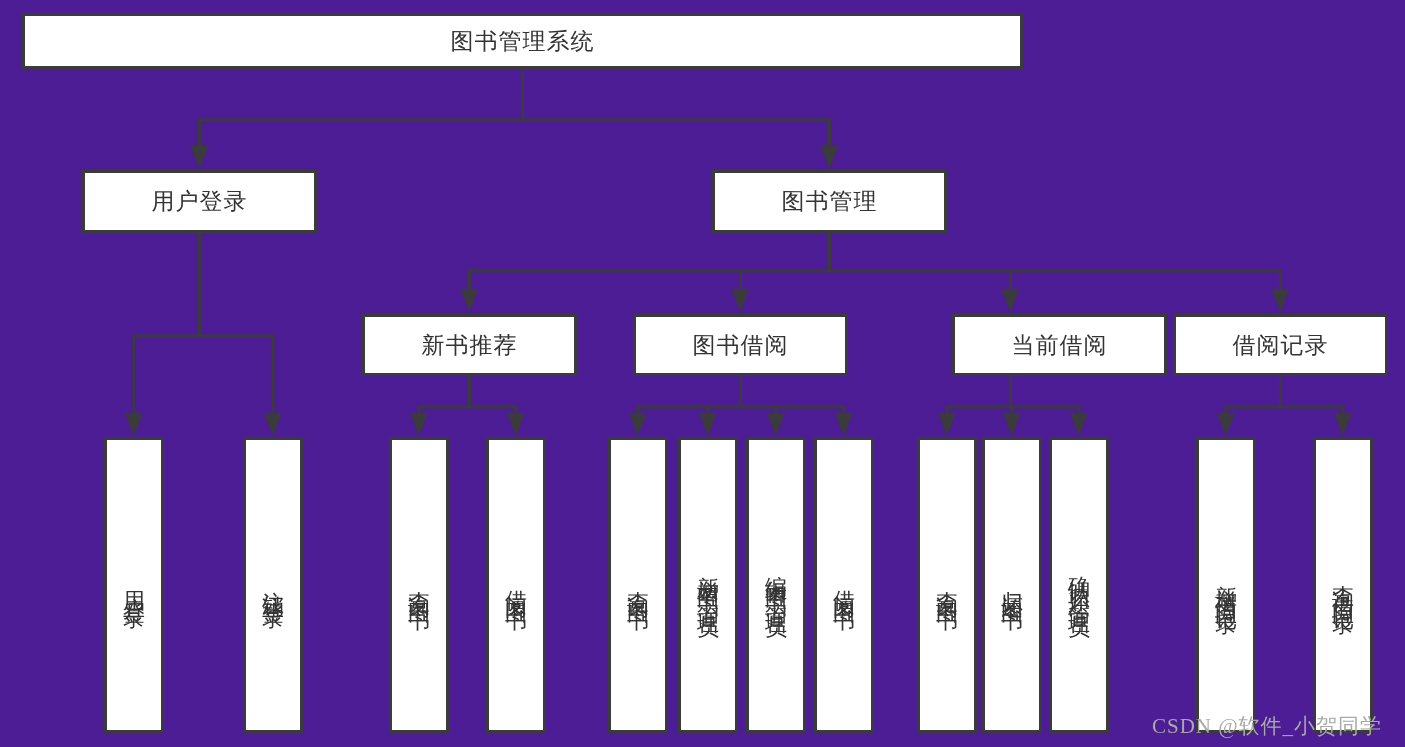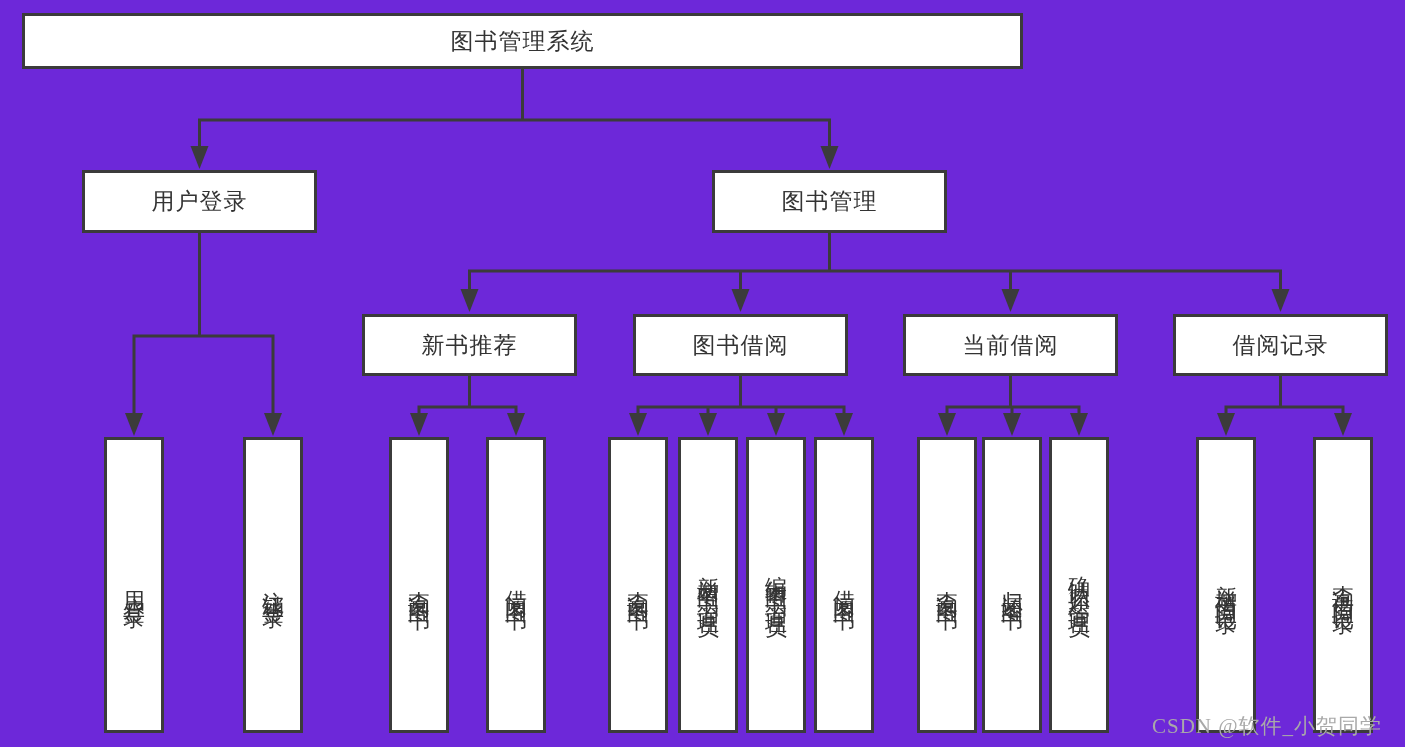--- a/index.html
+++ b/index.html
@@ -1,17 +1,17 @@
 <!DOCTYPE html>
 <html><head>
 <meta charset="utf-8">
 <style>
   html,body{margin:0;padding:0;background:#ffffff;}
   .stage{
-    position:relative;width:1405px;height:747px;background:#6d28d9;overflow:hidden;
+    position:relative;width:1405px;height:747px;background:#4c1d95;overflow:hidden;
     font-family:"Liberation Sans","DejaVu Sans",sans-serif;color:#333333;
   }
   .wires{position:absolute;left:0;top:0;width:1405px;height:747px;pointer-events:none;}
   .node{
     position:absolute;box-sizing:border-box;background:#ffffff;
     border:3px solid #3b3b3b;display:flex;align-items:center;justify-content:center;
     color:#333333;
   }
   .h-text{font-size:23px;letter-spacing:1px;white-space:nowrap;}
   .v-node{width:60px;top:437px;height:296px;}
@@ -22,21 +22,21 @@
   
   .n-root{left:22px;top:13px;width:1001px;height:56px;}
   
   .n-l2{top:170px;width:235px;height:63px;}
   .n-user-login{left:82px;}
   .n-book-mgmt{left:712px;justify-content:center;}
   
   .n-l3{top:314px;width:215px;height:62px;}
   .n-new-book{left:362px;}
   .n-borrowing{left:633px;}
-  .n-current{left:903px;font-family:Liberation Mono, monospace;}
+  .n-current{left:952px;font-family:Liberation Mono, monospace;}
   .n-records{left:1173px;text-align:center;}
   
   .lf-1{left:104px;}  .lf-2{left:243px;}
   .lf-3{left:389px;}  .lf-4{left:486px;}
   .lf-5{left:608px;}  .lf-6{left:678px;}
   .lf-7{left:746px;}  .lf-8{left:814px;}
   .lf-9{left:917px;}  .lf-10{left:982px;}
   .lf-11{left:1049px;}
   .lf-12{left:1196px;} .lf-13{left:1313px;}
   .watermark{

